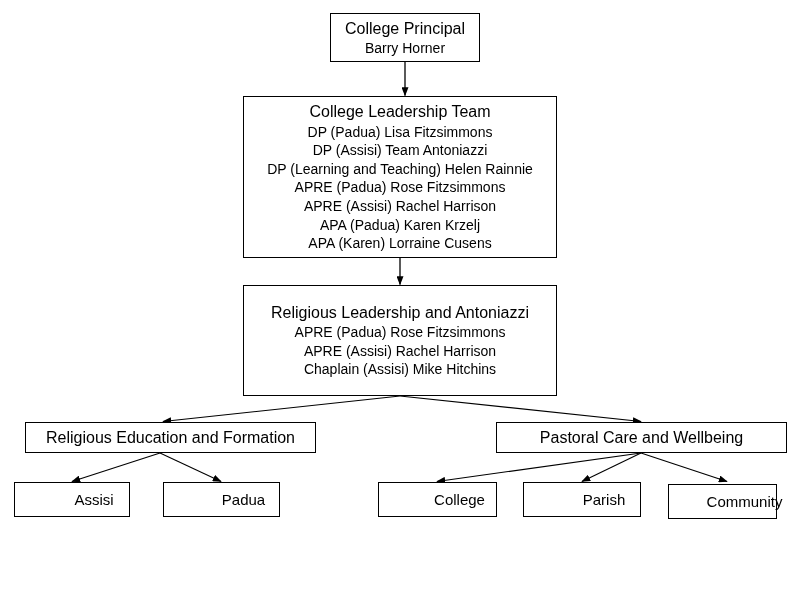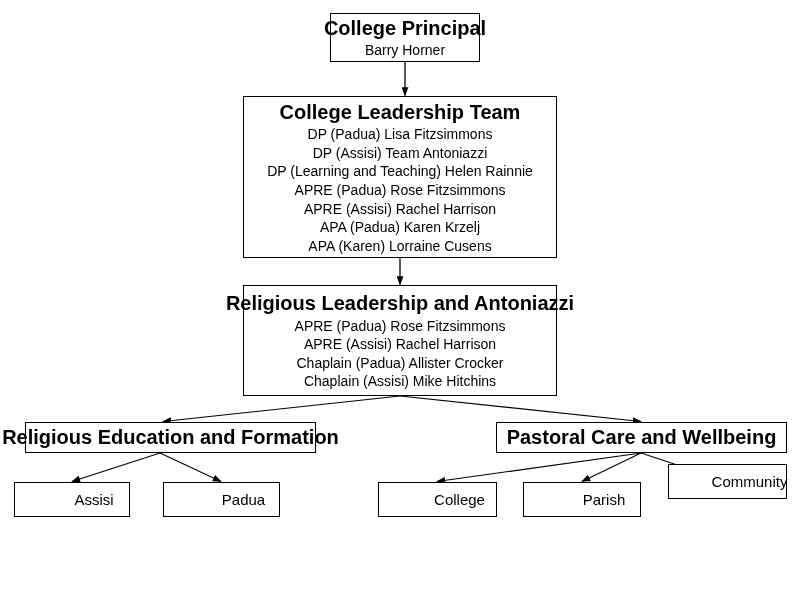--- a/index.html
+++ b/index.html
@@ -33,22 +33,22 @@
     border: 1px solid #000000;
     background: #ffffff;
     display: flex;
     flex-direction: column;
     align-items: center;
     justify-content: center;
     text-align: center;
     line-height: 1.33;
   }
   .node-title {
-    font-weight: bold;
-    font-size: 20px;
+    font-weight: normal;
+    font-size: 16px;
     white-space: nowrap;
   }
   .node-line {
     font-weight: normal;
     font-size: 14px;
     white-space: nowrap;
   }
   .leaf-label {
     font-size: 15px;
     font-weight: normal;
@@ -58,21 +58,21 @@
   
   #node-principal        { left: 330px; top: 13px;  width: 150px; height: 49px; }
   #node-leadership-team  { left: 243px; top: 96px;  width: 314px; height: 162px; justify-content: center; }
   #node-religious-leadership { left: 243px; top: 285px; width: 314px; height: 111px; }
   #node-religious-education  { left: 14px;  top: 422px; width: 291px; height: 31px; margin-left: 11px; }
   #node-pastoral-care        { left: 496px; top: 422px; width: 291px; height: 31px; }
   #node-assisi    { left: 14px;  top: 482px; width: 116px; height: 35px; }
   #node-padua     { left: 163px; top: 482px; width: 117px; height: 35px; }
   #node-college   { left: 378px; top: 482px; width: 119px; height: 35px; }
   #node-parish    { left: 523px; top: 482px; width: 118px; height: 35px; }
-  #node-community { left: 668px; top: 464px; width: 119px; height: 35px; }
+  #node-community { left: 668px; top: 484px; width: 109px; height: 35px; }
 </style>
 </head>
 <body>
 
 <div id="chart-canvas">
 
   <svg id="connector-layer" viewBox="0 0 800 600" width="800" height="600">
     <defs>
       <marker id="arrowhead" markerWidth="9" markerHeight="7" refX="8.2" refY="3.5" orient="auto" markerUnits="userSpaceOnUse">
         <polygon points="0 0, 9 3.5, 0 7" fill="#000000"></polygon>
@@ -108,21 +108,20 @@
     <div class="node-line">APRE (Padua) Rose Fitzsimmons</div>
     <div class="node-line">APRE (Assisi) Rachel Harrison</div>
     <div class="node-line">APA (Padua) Karen Krzelj</div>
     <div class="node-line">APA (Karen) Lorraine Cusens</div>
   </div>
 
   <div class="node" id="node-religious-leadership">
     <div class="node-title">Religious Leadership and Antoniazzi</div>
     <div class="node-line">APRE (Padua) Rose Fitzsimmons</div>
     <div class="node-line">APRE (Assisi) Rachel Harrison</div>
-    <div class="node-line">Chaplain (Padua) Allister Crocker</div>
     <div class="node-line">Chaplain (Assisi) Mike Hitchins</div>
   </div>
 
   <div class="node" id="node-religious-education">
     <div class="node-title">Religious Education and Formation</div>
   </div>
   <div class="node" id="node-pastoral-care">
     <div class="node-title">Pastoral Care and Wellbeing</div>
   </div>
 

